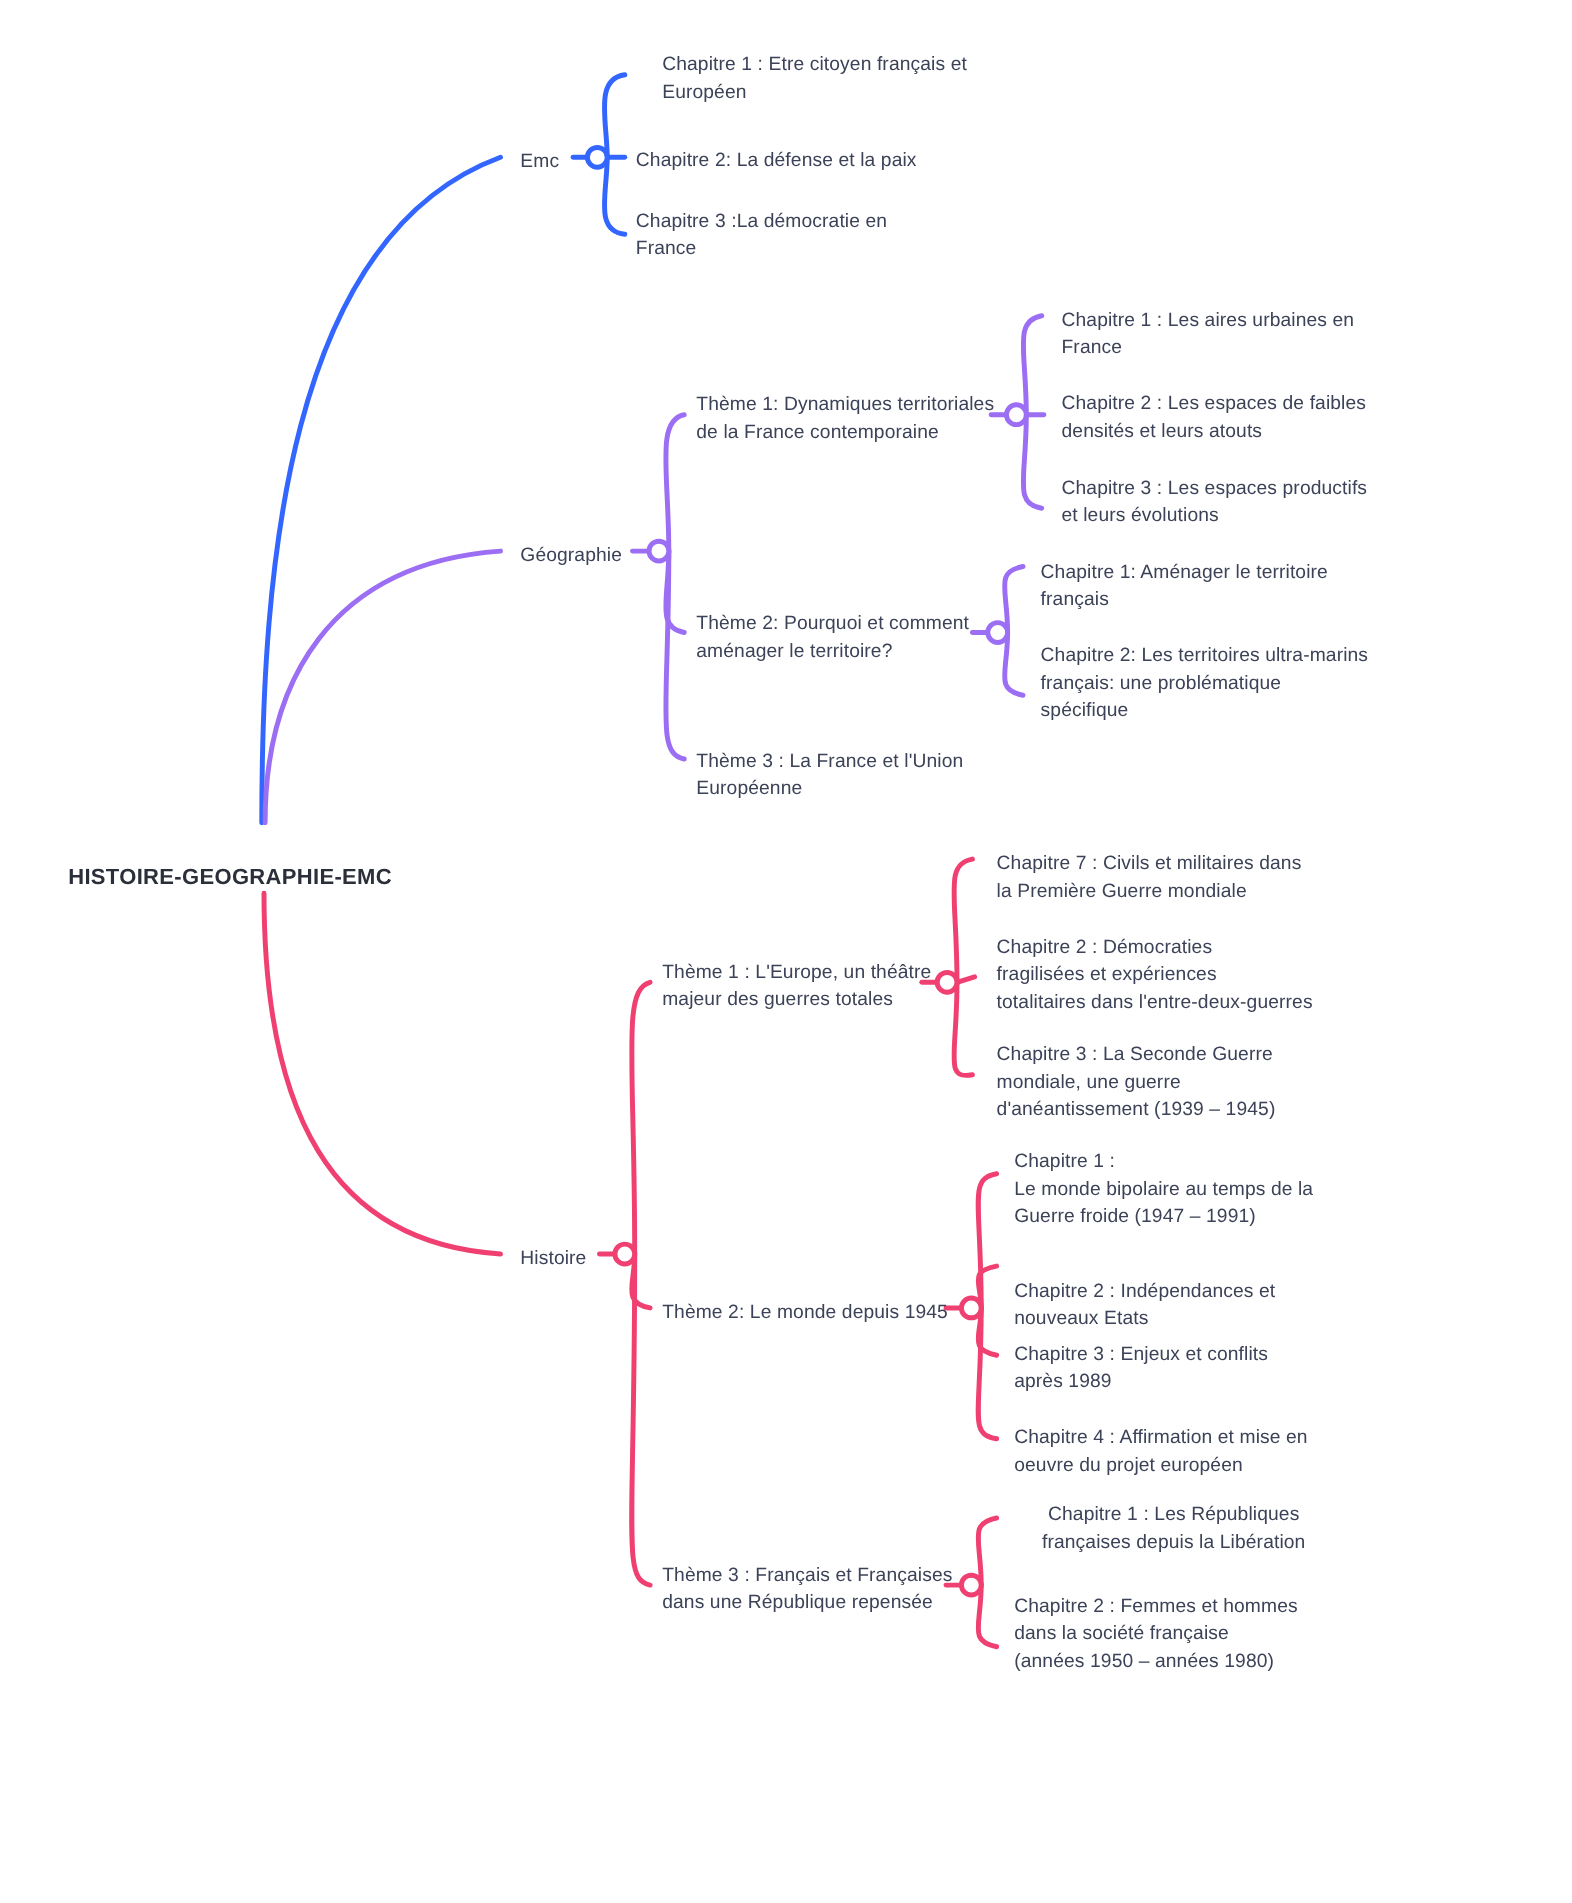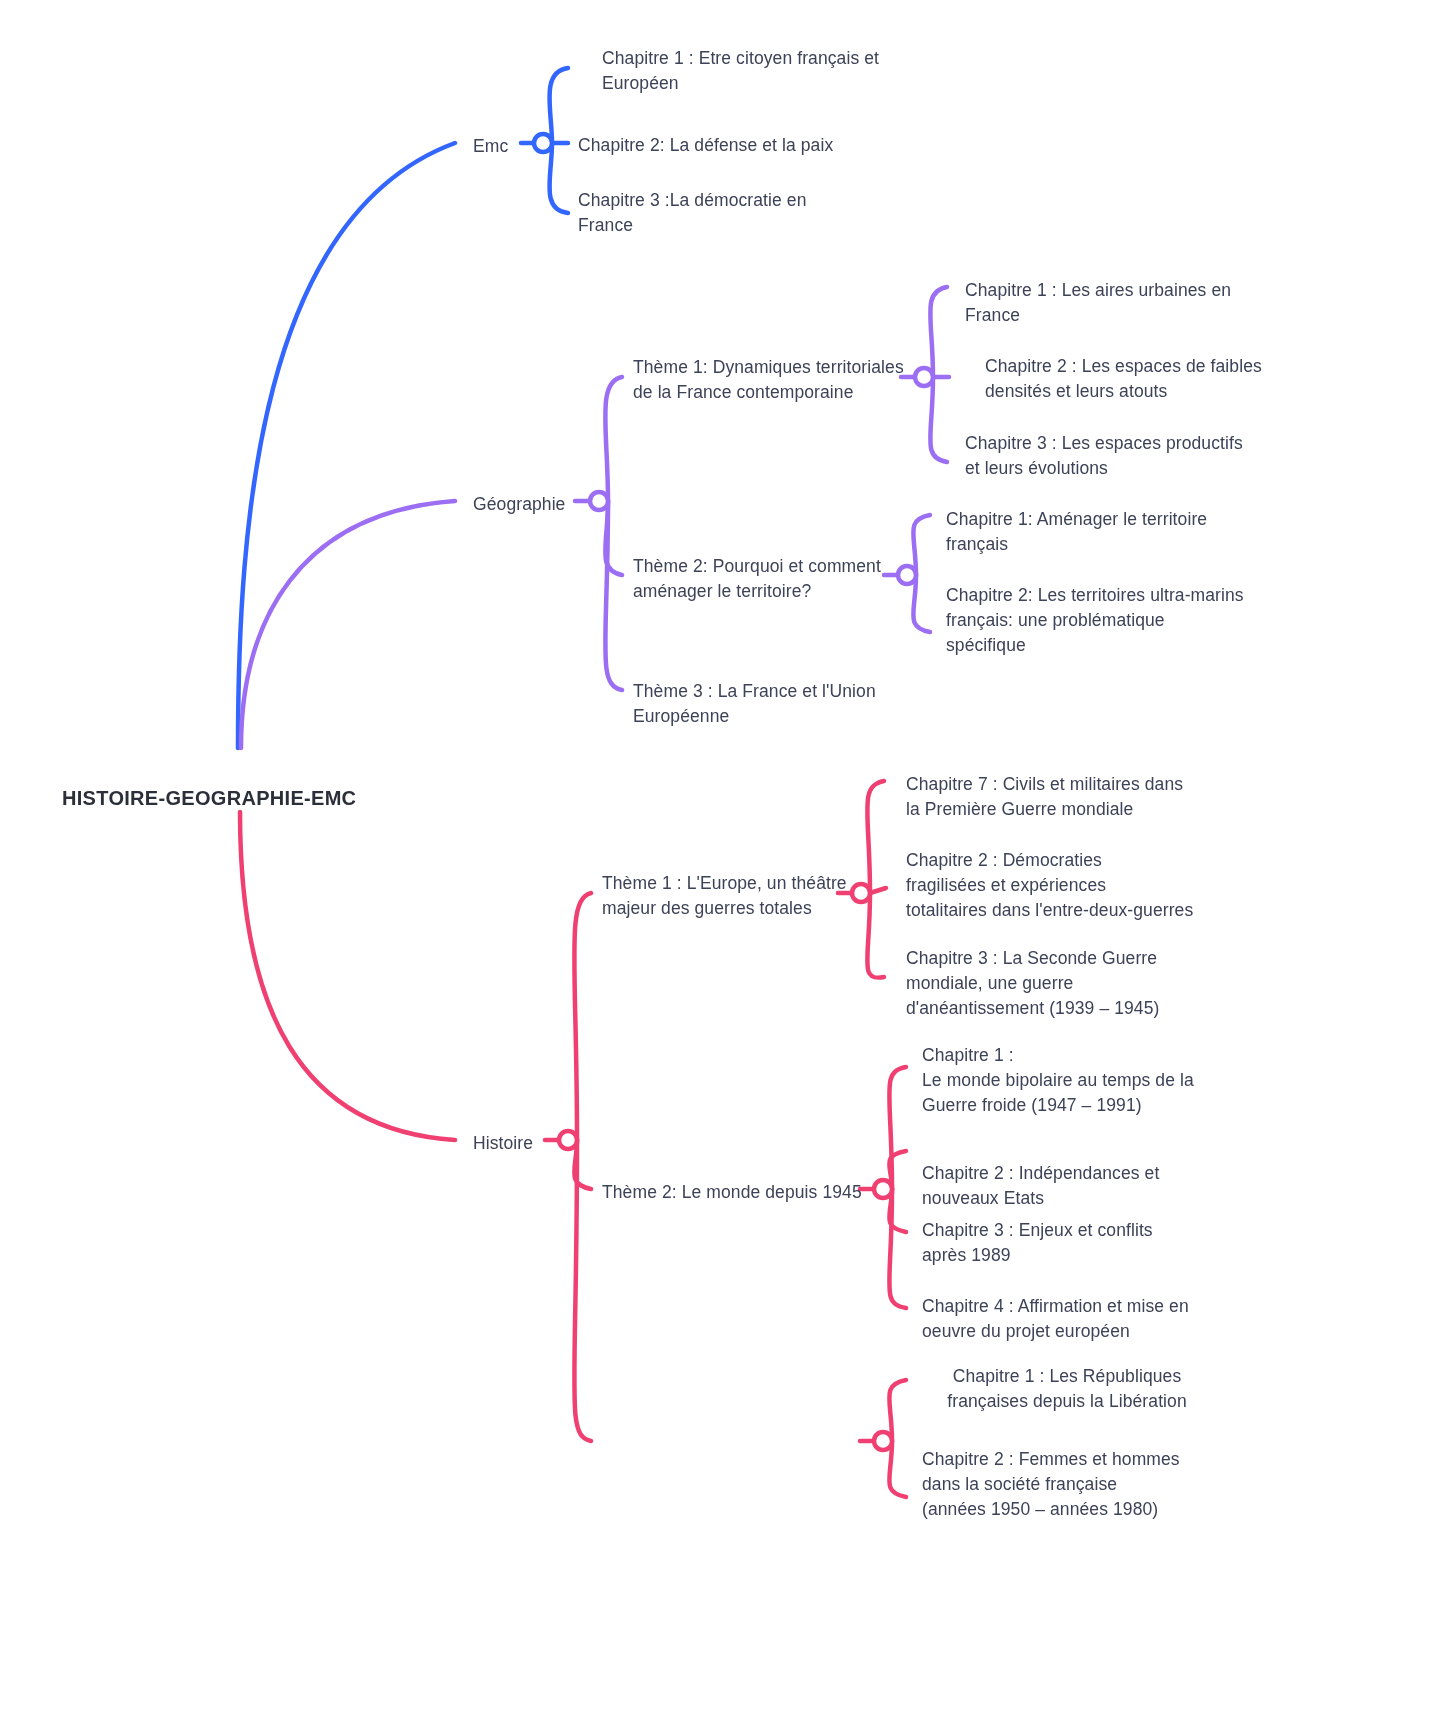--- a/index.html
+++ b/index.html
@@ -142,36 +142,38 @@
 
   <div class="node theme" style="left:633px; top:355px; width:290px;">Thème 1: Dynamiques territoriales
 de la France contemporaine</div>
   <div class="node theme" style="left:633px; top:554px; width:290px;">Thème 2: Pourquoi et comment
 aménager le territoire?</div>
   <div class="node theme" style="left:633px; top:679px; width:290px;">Thème 3 : La France et l'Union
 Européenne</div>
 
   <div class="node leaf" style="left:965px; top:278px; width:300px;">Chapitre 1 : Les aires urbaines en
 France</div>
-  <div class="node leaf" style="left:965px; top:354px; width:300px;margin-left:20px;">Chapitre 2 : Les espaces de faibles
+  <div class="node leaf" style="left:965px; top:354px; width:300px;">Chapitre 2 : Les espaces de faibles
 densités et leurs atouts</div>
   <div class="node leaf" style="left:965px; top:431px; width:300px;">Chapitre 3 : Les espaces productifs
 et leurs évolutions</div>
 
   <div class="node leaf" style="left:946px; top:507px; width:310px;">Chapitre 1: Aménager le territoire
 français</div>
   <div class="node leaf" style="left:946px; top:583px; width:310px;">Chapitre 2: Les territoires ultra-marins
 français: une problématique
 spécifique</div>
 
   <div class="node branch" style="left:473px; top:1131px;">Histoire</div>
 
   <div class="node theme" style="left:602px; top:871px; width:260px;">Thème 1 : L'Europe, un théâtre
 majeur des guerres totales</div>
   <div class="node theme" style="left:602px; top:1180px; width:270px;">Thème 2: Le monde depuis 1945</div>
+  <div class="node theme" style="left:602px; top:1419px; width:270px;">Thème 3 : Français et Françaises
+dans une République repensée</div>
 
   <div class="node leaf" style="left:906px; top:772px; width:300px;">Chapitre 7 : Civils et militaires dans
 la Première Guerre mondiale</div>
   <div class="node leaf" style="left:906px; top:848px; width:300px;">Chapitre 2 : Démocraties
 fragilisées et expériences
 totalitaires dans l'entre-deux-guerres</div>
   <div class="node leaf" style="left:906px; top:946px; width:300px;">Chapitre 3 : La Seconde Guerre
 mondiale, une guerre
 d'anéantissement (1939 – 1945)</div>
 

